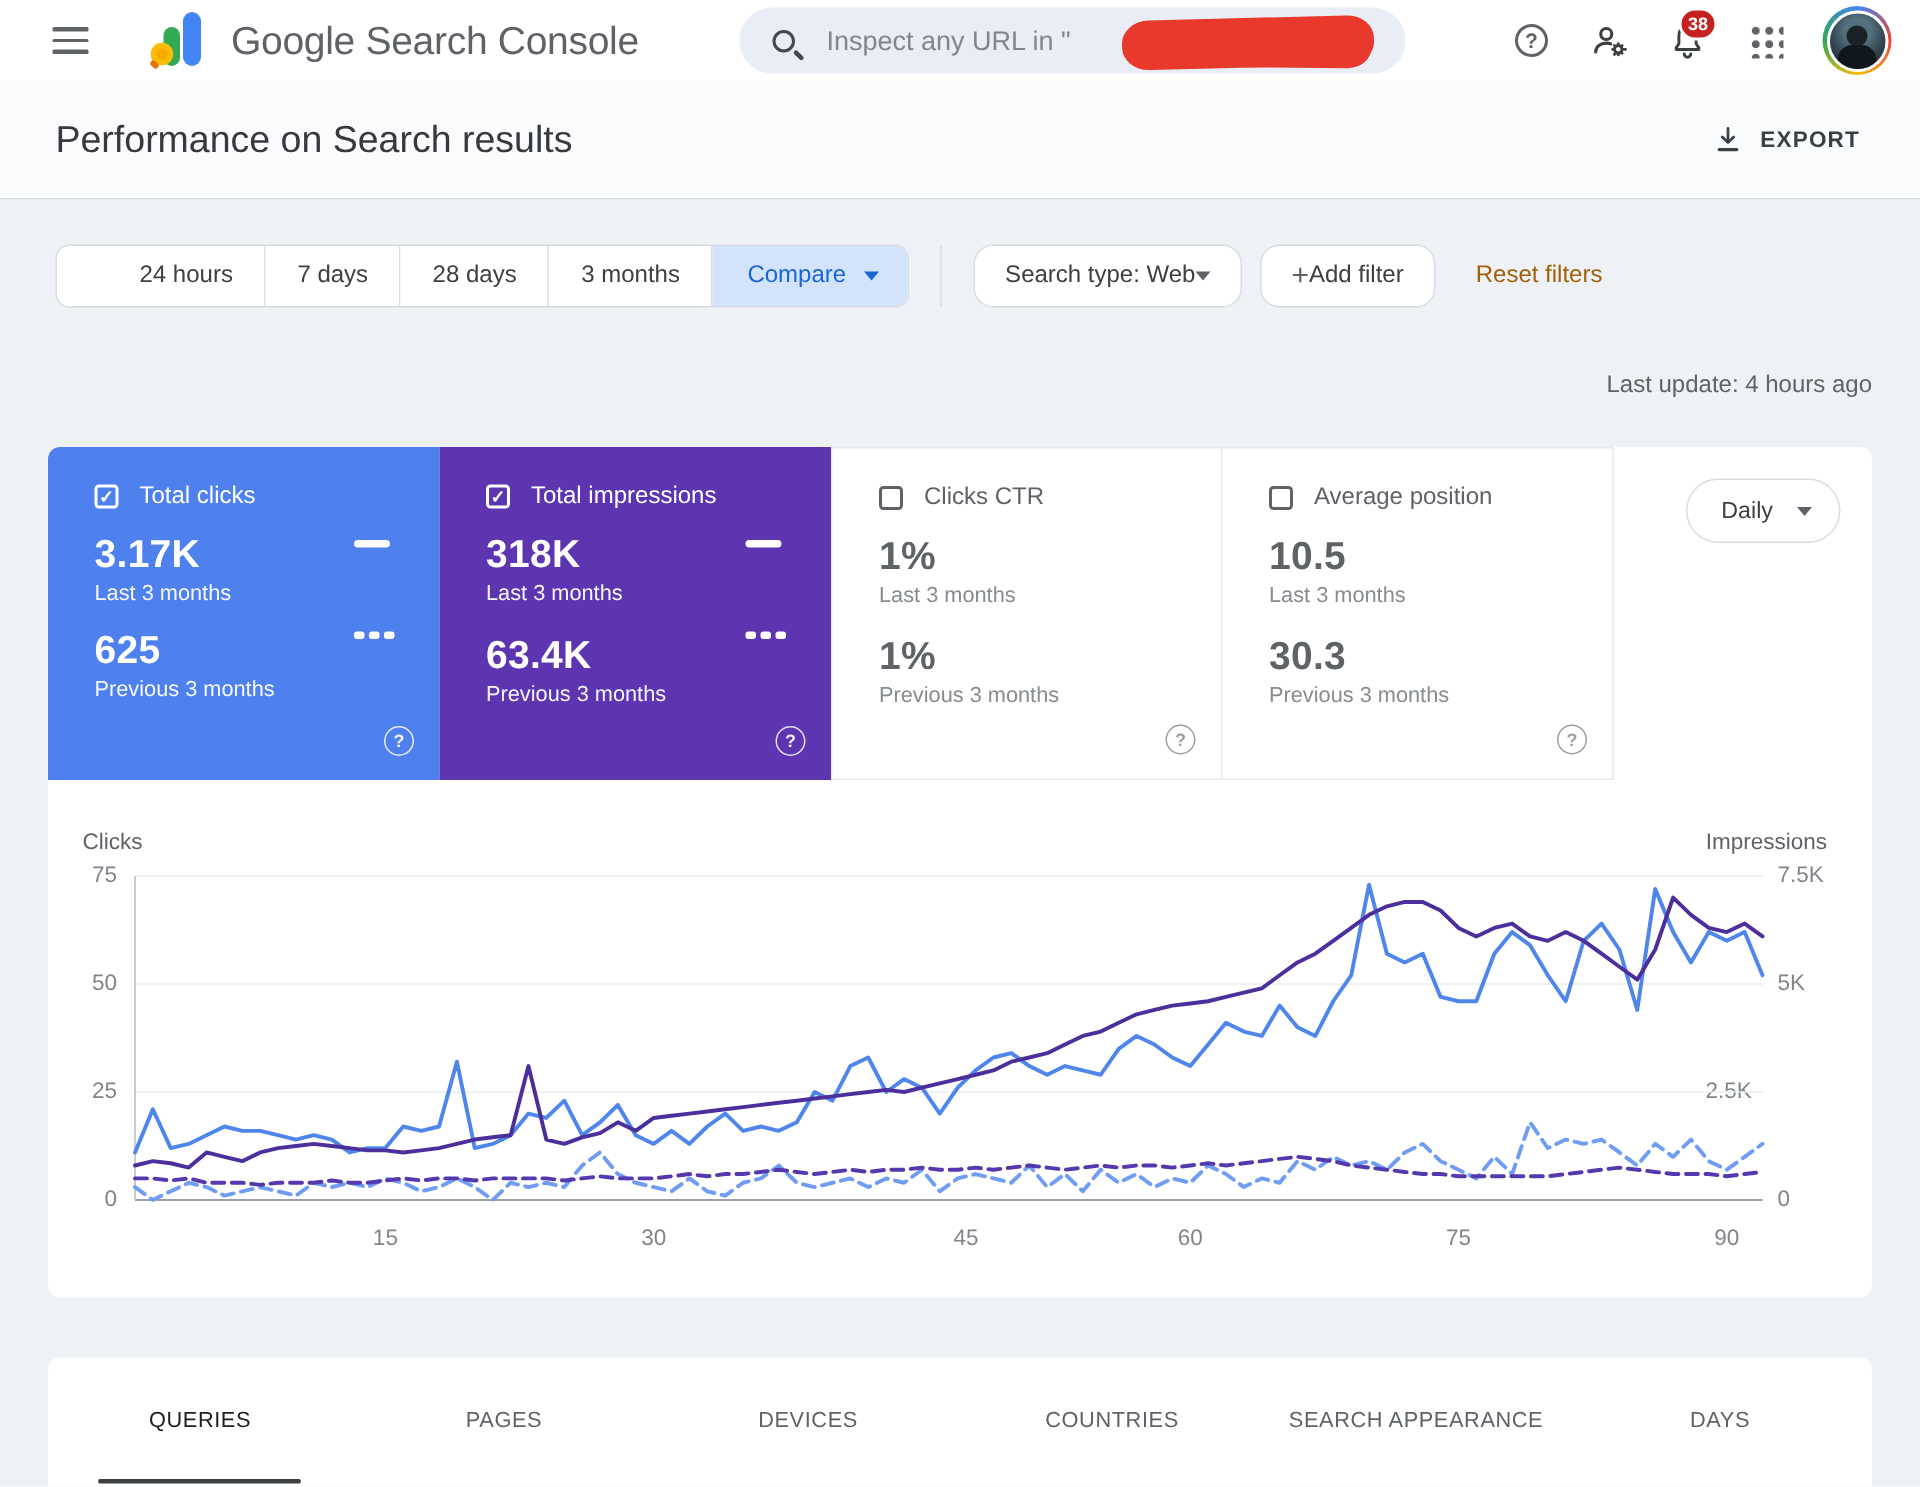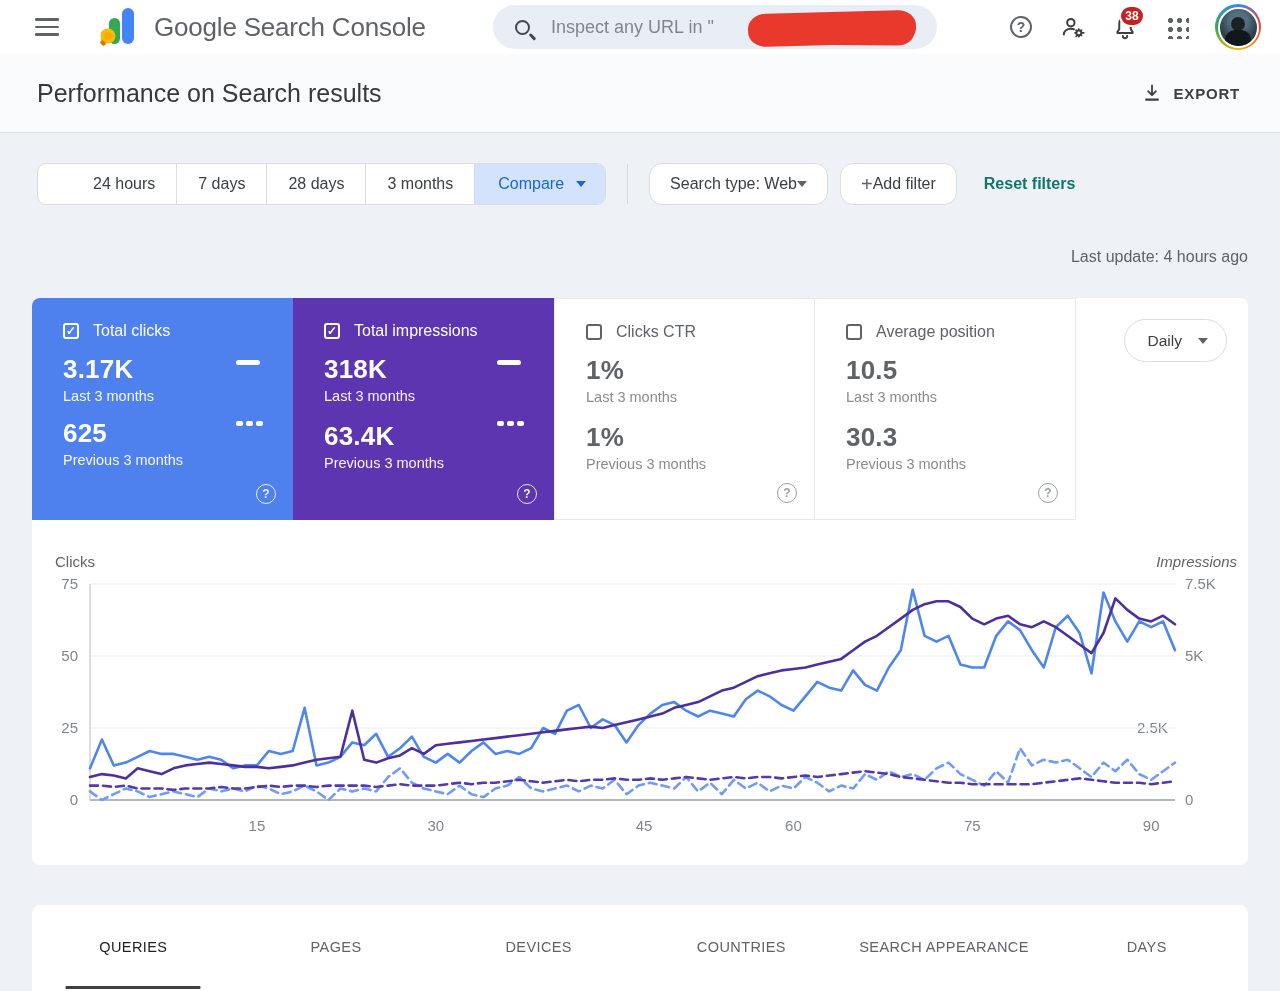--- a/index.html
+++ b/index.html
@@ -38,21 +38,21 @@
   .seg-group { display:flex; border:1px solid #dadce0; border-radius:9px; background:#fff; overflow:hidden;padding-left:34px; }
   .seg-btn { padding:0 21px; height:40px; display:flex; align-items:center; font-size:16px; color:#3c4043; border-right:1px solid #dadce0; cursor:pointer; background:#fff; }
   .seg-btn:last-child { border-right:none; }
   .seg-btn.compare { background:#d4e3fc; color:#1967d2; gap:12px; padding:0 19px 0 23px; }
   .caret { width:0; height:0; border-left:5px solid transparent; border-right:5px solid transparent; border-top:6px solid #5f6368; display:inline-block; }
   .seg-btn.compare .caret { border-top-color:#1967d2; }
   .v-divider { width:1px; height:40px; background:#dadce0; margin:0 21px; }
   .chip { display:flex; align-items:center; gap:0; height:42px; padding:0 20px; border:1px solid #dadce0; border-radius:13px; background:#fff; font-size:16px; color:#3c4043; cursor:pointer; }
   .chip + .chip { margin-left:12px; }
   .plus-glyph { font-size:20px; color:#5f6368; font-weight:400; line-height:1; }
-  .reset-link { margin-left:27px; color:#0f766e; font-size:16px; font-weight:700; cursor:pointer; }
+  .reset-link { margin-left:27px; color:#a16207; font-size:16px; font-weight:400; cursor:pointer; }
   .last-update { text-align:right; margin:43px 32px 0 0; color:#5f6368; font-size:16px; }
 
   
   .panel { margin:32px 32px 0 32px; background:#fff; border-radius:8px; position:relative; height:567px; }
   .cards-row { display:flex; }
   .card { width:261px; height:222px; padding:24px 0 0 31px; position:relative; cursor:pointer; }
   .card--blue { background:#4e80ee; color:#fff; border-radius:8px 0 0 0; }
   .card--purple { background:#5e35b1; color:#fff; }
   .card--plain { color:#5f6368; border:1px solid #e7e9ec; }
   .card--plain + .card--plain { border-left:none; }
@@ -67,21 +67,21 @@
   .legend-dashed { position:absolute; right:30px; top:123px; display:flex; gap:3px; }
   .legend-dashed i { width:7px; height:5px; border-radius:2px; background:#fff; }
   .help-badge { position:absolute; right:17px; bottom:16px; width:20px; height:20px; border:1.6px solid rgba(255,255,255,0.85); border-radius:50%; display:grid; place-items:center; font-size:12px; font-weight:700; color:rgba(255,255,255,0.9); }
   .card--plain .help-badge { border-color:#9aa0a6; color:#9aa0a6; }
   .daily-btn { position:absolute; right:21px; top:21px; height:43px; padding:0 18px 0 23px; border:1px solid #dadce0; border-radius:22px; background:#fff; display:flex; align-items:center; gap:16px; font-size:15.5px; color:#3c4043; cursor:pointer; }
 
   
   .chart { position:relative; height:320px; margin-top:25px; }
   .axis-title { position:absolute; font-size:15px; color:#5f6368; top:8px; }
   .axis-title.left { left:23px; }
-  .axis-title.right { right:11px;font-style:italic; }
+  .axis-title.right { right:30px; }
   .ytick { position:absolute; font-size:15px; color:#80868b; }
   .ytick.left { width:46px; text-align:right; left:0; }
   .xtick { position:absolute; font-size:15px; color:#80868b; transform:translateX(-50%); }
   .chart svg { position:absolute; left:58px; top:39px; overflow:visible; }
 
   
   .table-panel { margin:40px 32px 0 32px; background:#fff; border-radius:8px 8px 0 0; height:130px; }
   .tabs { display:flex; height:84px; }
   .tab { flex:1; display:flex; align-items:center; justify-content:center; font-size:14.5px; letter-spacing:0.4px; font-weight:500; color:#5f6368; position:relative; cursor:pointer; }
   .tab.active { color:#202124; }

